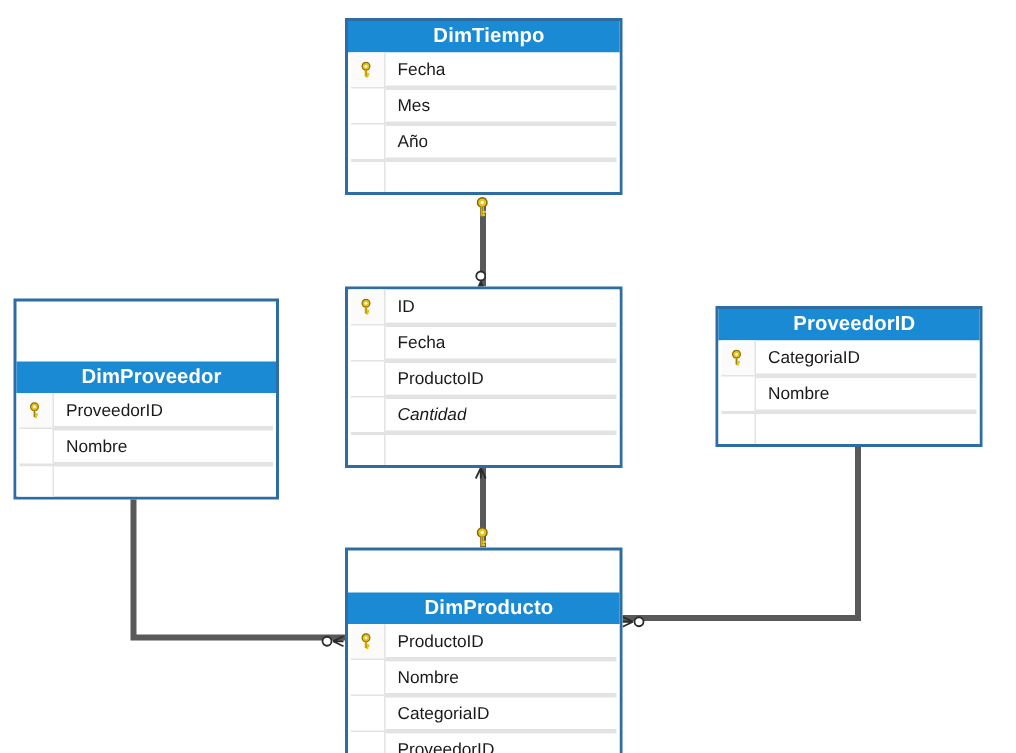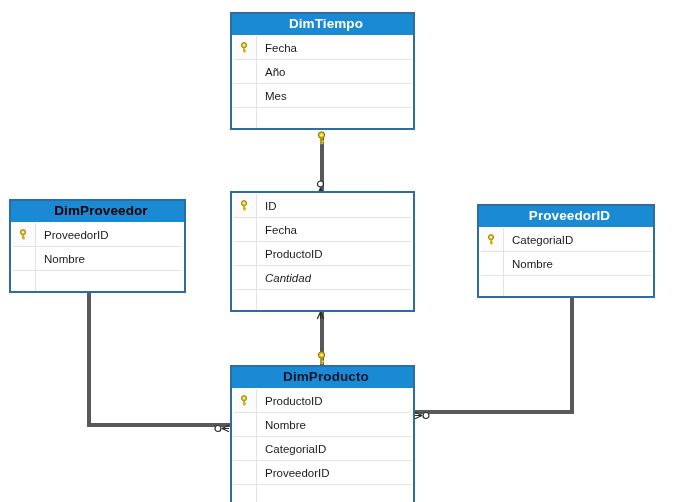--- a/index.html
+++ b/index.html
@@ -35,21 +35,21 @@
   }
   .tbody{
     background:#ffffff;
     padding:1px 2px 0 2px;
     box-sizing:border-box;
   }
   .row{
     display:flex;
     align-items:center;
     height:24px;
-    border-bottom:1px solid #7f1d1d;
+    border-bottom:3px solid #7f1d1d;
     box-sizing:border-box;
   }
   .row:last-child{border-bottom:none;}
   .gutter{
     width:22px;min-width:22px;height:23px;
     border-right:1px solid #E3E3E3;
     display:flex;align-items:center;justify-content:center;
     background:#FBFBFB;
   }
   .gutter.plain{background:#ffffff;}
@@ -138,26 +138,26 @@
                 <circle cx="4" cy="3.2" r="2.6" fill="#E8C31E" stroke="#8a6d00" stroke-width="0.8"></circle>
                 <circle cx="4" cy="3.2" r="0.9" fill="#ffffff"></circle>
                 <path d="M4 5.6 L4 10 M4 8.4 L6.2 8.4 M4 9.8 L5.6 9.8" stroke="#E8C31E" stroke-width="1.8" stroke-linecap="butt"></path>
                 <path d="M4 5.6 L4 10" stroke="#8a6d00" stroke-width="0.5"></path>
               </svg>
             </div>
             <div class="fname" style="color: rgb(26, 26, 26);">Fecha</div>
           </div>
           <div class="row" style="border-bottom-color: rgb(227, 227, 227);">
             <div class="gutter plain" style="border-right-color: rgb(227, 227, 227);"></div>
+            <div class="fname" style="color: rgb(26, 26, 26);">Mes</div>
+          </div>
+          <div class="row" style="border-bottom-color: rgb(227, 227, 227);">
+            <div class="gutter plain" style="border-right-color: rgb(227, 227, 227);"></div>
             <div class="fname" style="color: rgb(26, 26, 26);">Año</div>
           </div>
-          <div class="row" style="border-bottom-color: rgb(227, 227, 227);">
-            <div class="gutter plain" style="border-right-color: rgb(227, 227, 227);"></div>
-            <div class="fname" style="color: rgb(26, 26, 26);">Mes</div>
-          </div>
           <div class="row filler">
             <div class="gutter plain" style="border-right-color: rgb(227, 227, 227);"></div>
             <div class="fname"></div>
           </div>
         </div>
       </div>
       <div class="table" style="left: 230px; top: 191px; width: 185px; border-color: rgb(46, 109, 164);">
         <div class="tbody">
           <div class="row" style="border-bottom-color: rgb(227, 227, 227);">
             <div class="gutter" style="border-right-color: rgb(227, 227, 227);">
@@ -182,21 +182,21 @@
             <div class="gutter plain" style="border-right-color: rgb(227, 227, 227);"></div>
             <div class="fname" style="color: rgb(26, 26, 26); font-style: italic;">Cantidad</div>
           </div>
           <div class="row filler">
             <div class="gutter plain" style="border-right-color: rgb(227, 227, 227);"></div>
             <div class="fname"></div>
           </div>
         </div>
       </div>
       <div class="table" style="left: 9px; top: 199px; width: 177px; border-color: rgb(46, 109, 164);">
-        <div class="thead" style="background: rgb(26, 138, 212); color: #000000;">DimProveedor</div>
+        <div class="thead" style="background: rgb(26, 138, 212); color: #ffffff; margin-top: 40px;">DimProveedor</div>
         <div class="tbody">
           <div class="row" style="border-bottom-color: rgb(227, 227, 227);">
             <div class="gutter" style="border-right-color: rgb(227, 227, 227);">
               <svg class="keyico" viewBox="0 0 11 11" xmlns="http://www.w3.org/2000/svg">
                 <circle cx="4" cy="3.2" r="2.6" fill="#E8C31E" stroke="#8a6d00" stroke-width="0.8"></circle>
                 <circle cx="4" cy="3.2" r="0.9" fill="#ffffff"></circle>
                 <path d="M4 5.6 L4 10 M4 8.4 L6.2 8.4 M4 9.8 L5.6 9.8" stroke="#E8C31E" stroke-width="1.8" stroke-linecap="butt"></path>
                 <path d="M4 5.6 L4 10" stroke="#8a6d00" stroke-width="0.5"></path>
               </svg>
             </div>
@@ -230,21 +230,21 @@
             <div class="gutter plain" style="border-right-color: rgb(227, 227, 227);"></div>
             <div class="fname" style="color: rgb(26, 26, 26);">Nombre</div>
           </div>
           <div class="row filler">
             <div class="gutter plain" style="border-right-color: rgb(227, 227, 227);"></div>
             <div class="fname"></div>
           </div>
         </div>
       </div>
       <div class="table" style="left: 230px; top: 365px; width: 185px; border-color: rgb(46, 109, 164);">
-        <div class="thead" style="background: rgb(26, 138, 212); color: #0f172a;">DimProducto</div>
+        <div class="thead" style="background: rgb(26, 138, 212); color: #ffffff; margin-top: 28px;">DimProducto</div>
         <div class="tbody">
           <div class="row" style="border-bottom-color: rgb(227, 227, 227);">
             <div class="gutter" style="border-right-color: rgb(227, 227, 227);">
               <svg class="keyico" viewBox="0 0 11 11" xmlns="http://www.w3.org/2000/svg">
                 <circle cx="4" cy="3.2" r="2.6" fill="#E8C31E" stroke="#8a6d00" stroke-width="0.8"></circle>
                 <circle cx="4" cy="3.2" r="0.9" fill="#ffffff"></circle>
                 <path d="M4 5.6 L4 10 M4 8.4 L6.2 8.4 M4 9.8 L5.6 9.8" stroke="#E8C31E" stroke-width="1.8" stroke-linecap="butt"></path>
                 <path d="M4 5.6 L4 10" stroke="#8a6d00" stroke-width="0.5"></path>
               </svg>
             </div>

